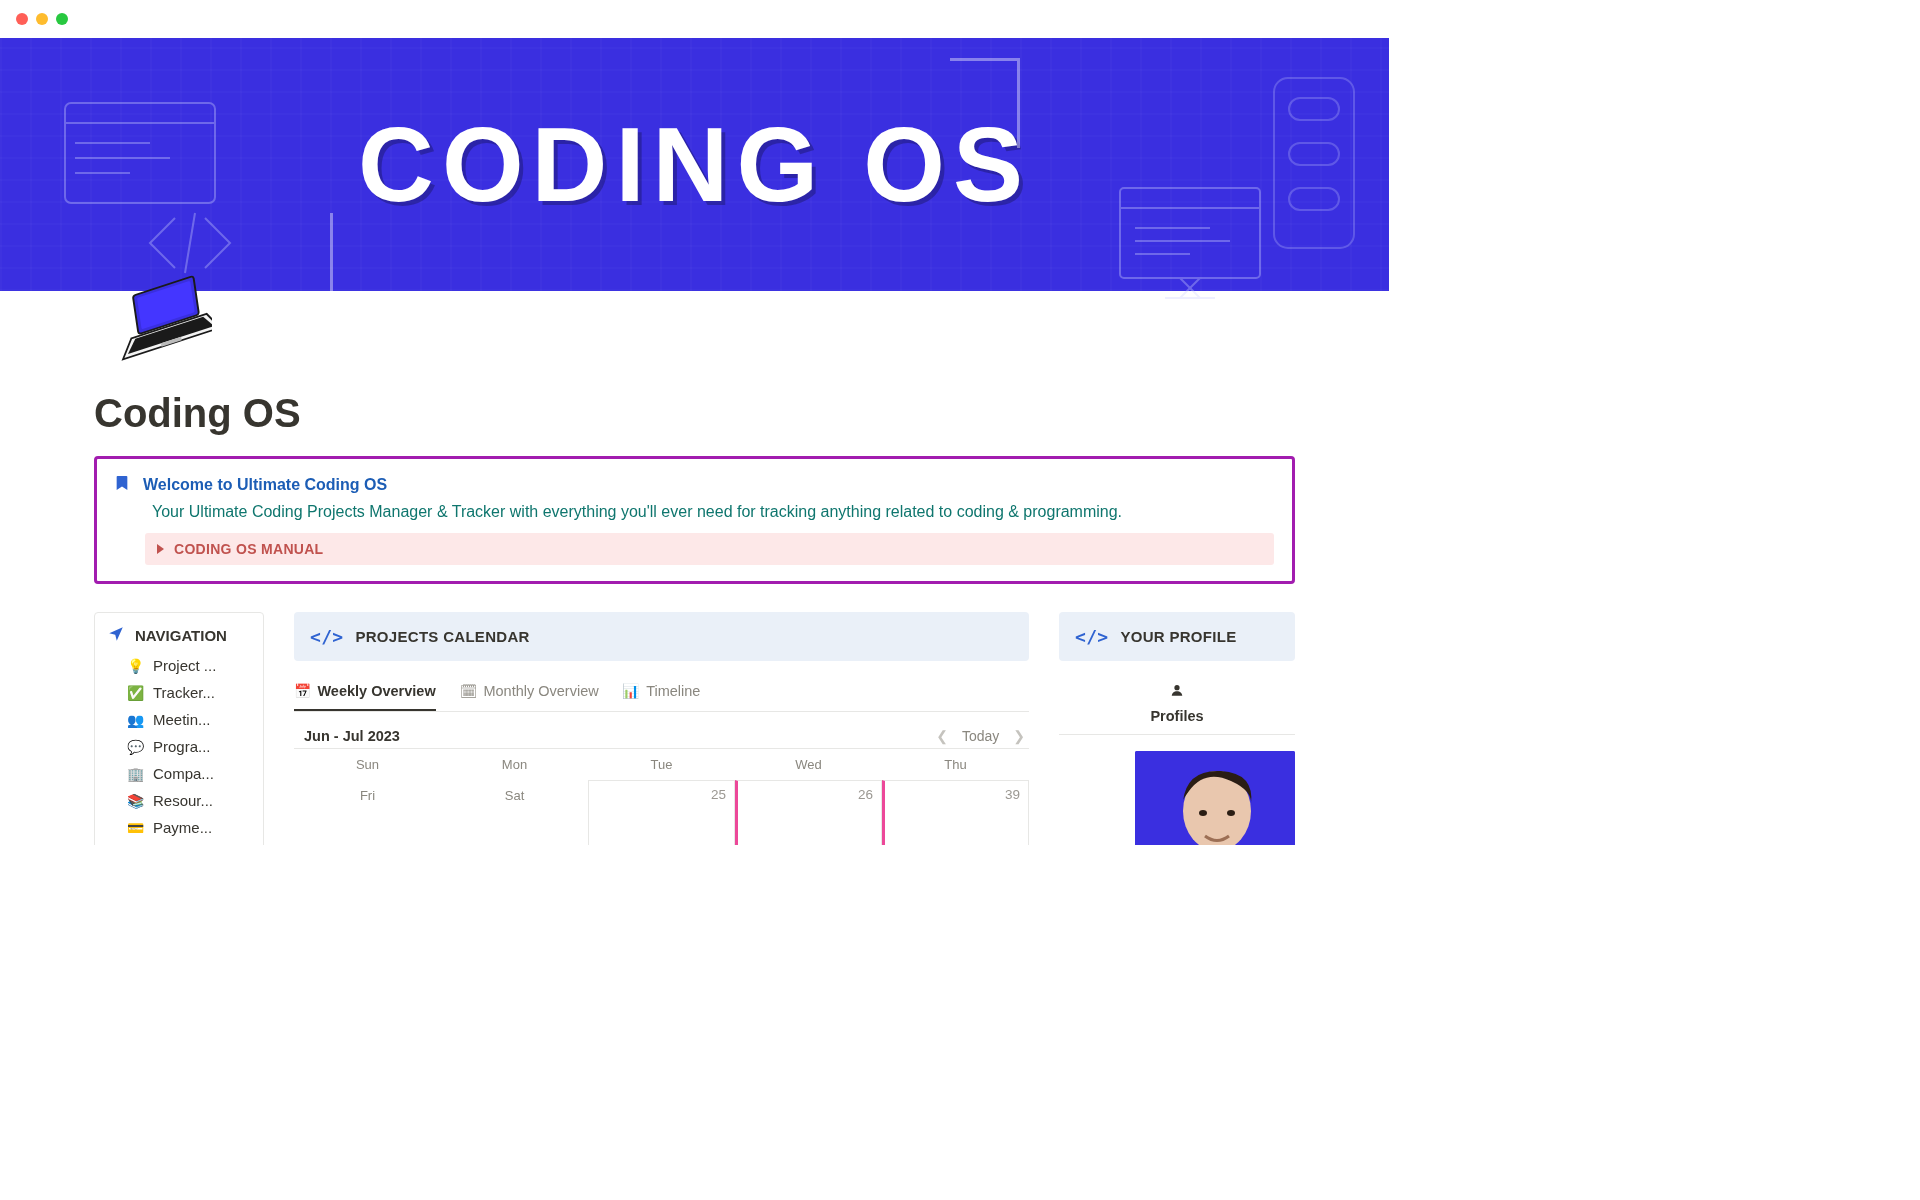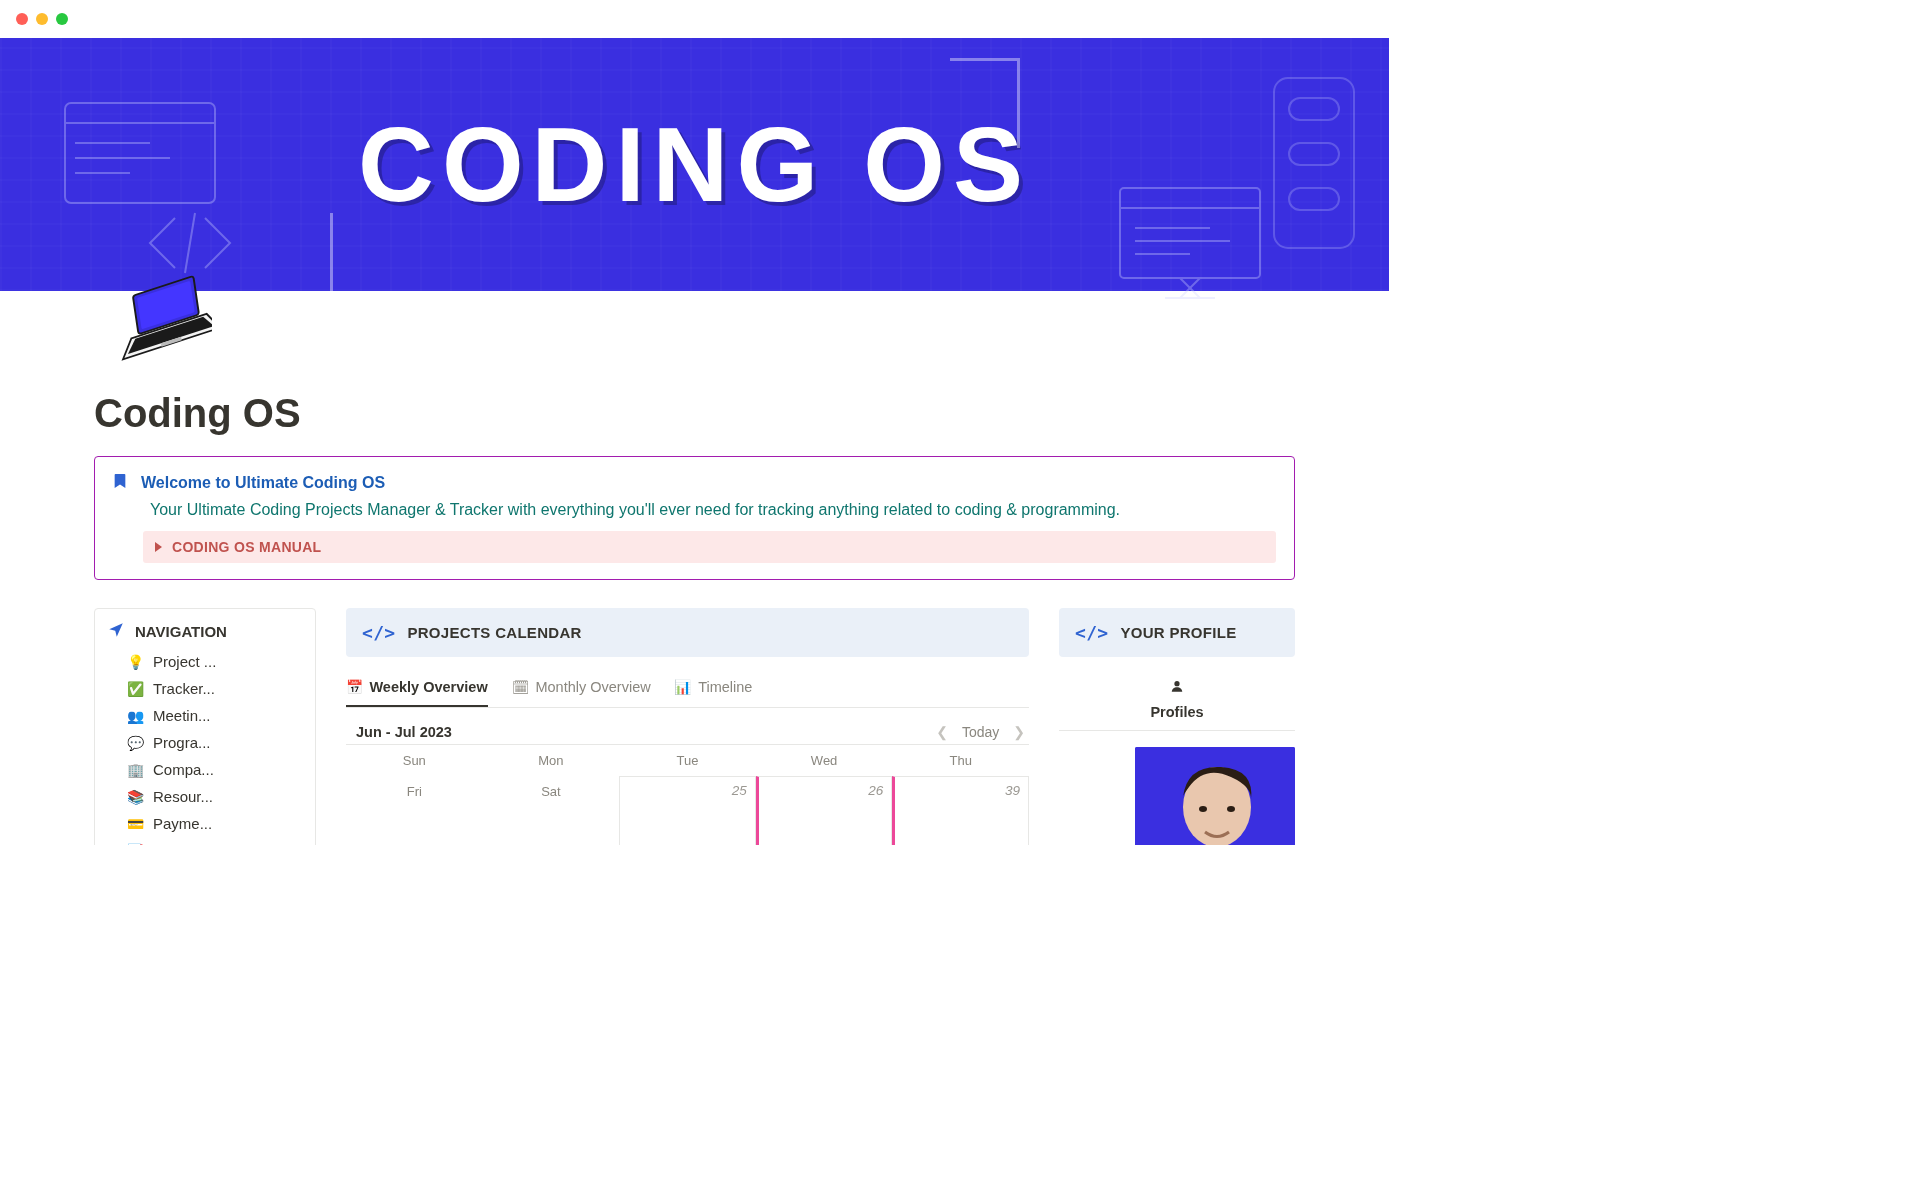--- a/index.html
+++ b/index.html
@@ -73,21 +73,21 @@
   }
   .page-title {
     font-size: 40px;
     font-weight: 700;
     color: #37352f;
     margin-bottom: 20px;
   }
 
   
   .callout {
-    border: 1px solid #a21caf;
+    border: 3px solid #a21caf;
     border-radius: 4px;
     padding: 16px 18px 16px 18px;
     margin-bottom: 28px;
   }
   .callout-row1 { display:flex; align-items:center; gap:14px; }
   .callout-title { color:#1c5db5; font-weight:700; font-size:16px; }
   .callout-desc { color:#0f766e; font-size:16px; margin: 8px 0 12px 37px; }
   .manual-toggle {
     background:#fde8e8;
     border-radius:3px;
@@ -98,21 +98,21 @@
   }
   .toggle-tri {
     width:0;height:0;
     border-top:5px solid transparent;
     border-bottom:5px solid transparent;
     border-left:7px solid #c0524e;
   }
 
   
   .cols { display:flex; gap:30px; }
-  .col-nav { width: 222px; flex:none; }
+  .col-nav { width: 170px; flex:none; }
   .col-main { flex: 1; min-width:0; }
   .col-profile { width: 236px; flex:none; }
 
   .block-header {
     background:#eaf0f8;
     border-radius:4px;
     padding: 14px 16px;
     display:flex; align-items:center; gap:12px;
     color:#37352f; font-weight:700; font-size:15px; letter-spacing:.3px;
     margin-bottom: 10px;
@@ -182,21 +182,21 @@
   }
   .cal-cell {
     border-top:1px solid #e7e7e5;
     border-left:3px solid #ec4899;
     height: 84px;
     position:relative;
     color:#8a877f;
   }
   .cal-cell:first-of-row, .cal-grid .cal-cell:nth-child(8) { border-left:1px solid #e7e7e5; }
   .cal-grid .cal-cell:nth-child(7n+8) { border-left:1px solid #e7e7e5; }
-  .cal-grid .cal-cell { border-right:1px solid #e7e7e5;font-style:italic;}
+  .cal-grid .cal-cell { border-right:1px solid #e7e7e5;}
   .cal-date {
     position:absolute; top:6px; right:8px;
     font-size:13.5px; color:#a16207;
   }
   .cal-date.dim { color:#9b9892; }
 
   .avatar {
     width: 160px; height: 160px;
     margin-left: auto;
     background:#3a2fe0;

